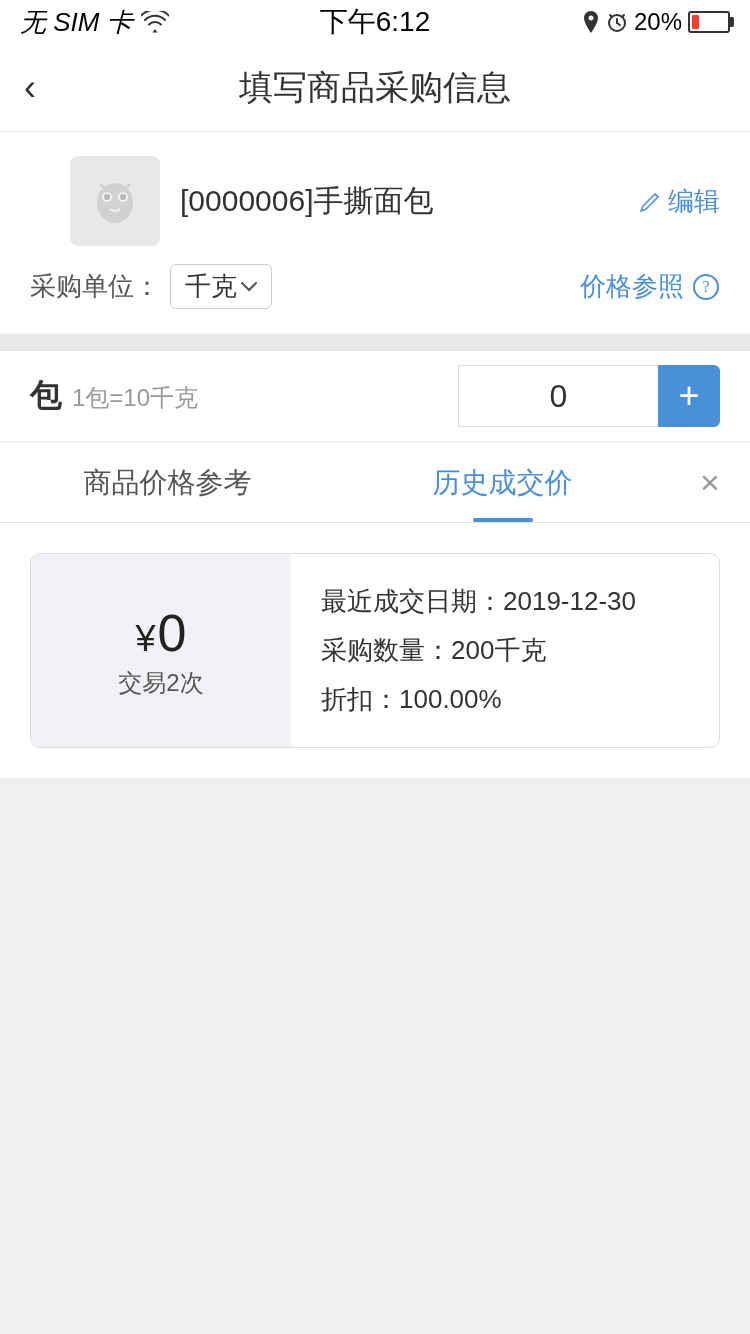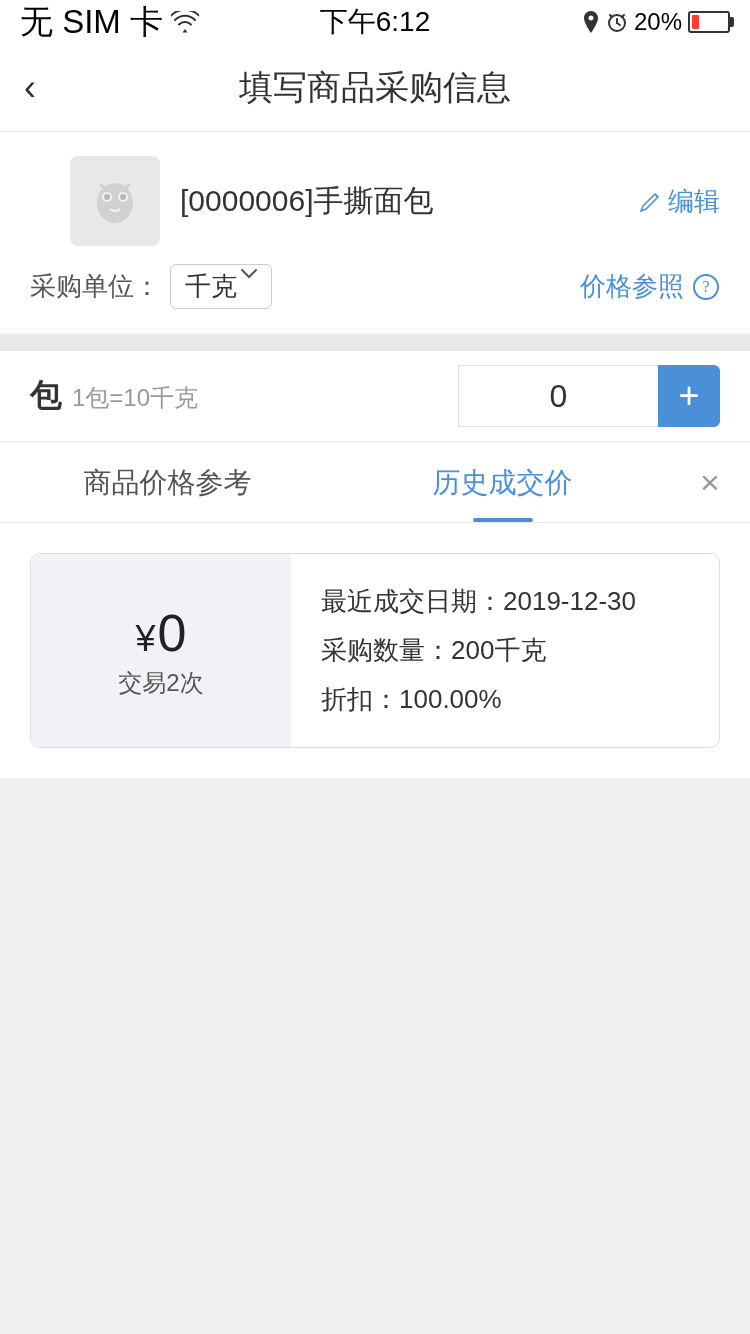--- a/index.html
+++ b/index.html
@@ -20,21 +20,22 @@
       align-items: center;
       justify-content: space-between;
       padding: 0 20px;
       font-size: 26px;
       font-weight: 500;
     }
     .status-left {
       display: flex;
       align-items: center;
       gap: 8px;
-      font-size: 33px;
+      font-size: 26px;
+      font-style: italic;
     }
     .status-center {
       font-size: 28px;
       font-weight: 500;
       position: absolute;
       left: 50%;
       transform: translateX(-50%);
     }
     .status-right {
       display: flex;
@@ -156,20 +157,21 @@
       color: #555;
     }
     .unit-select {
       border: 1px solid #ccc;
       border-radius: 6px;
       padding: 4px 14px;
       font-size: 26px;
       color: #333;
       background: #fff;
       display: flex;
+      align-items: center;
       gap: 4px;
     }
     .price-ref {
       display: flex;
       align-items: center;
       gap: 8px;
       color: #4a90d9;
       font-size: 26px;
       cursor: pointer;
     }

